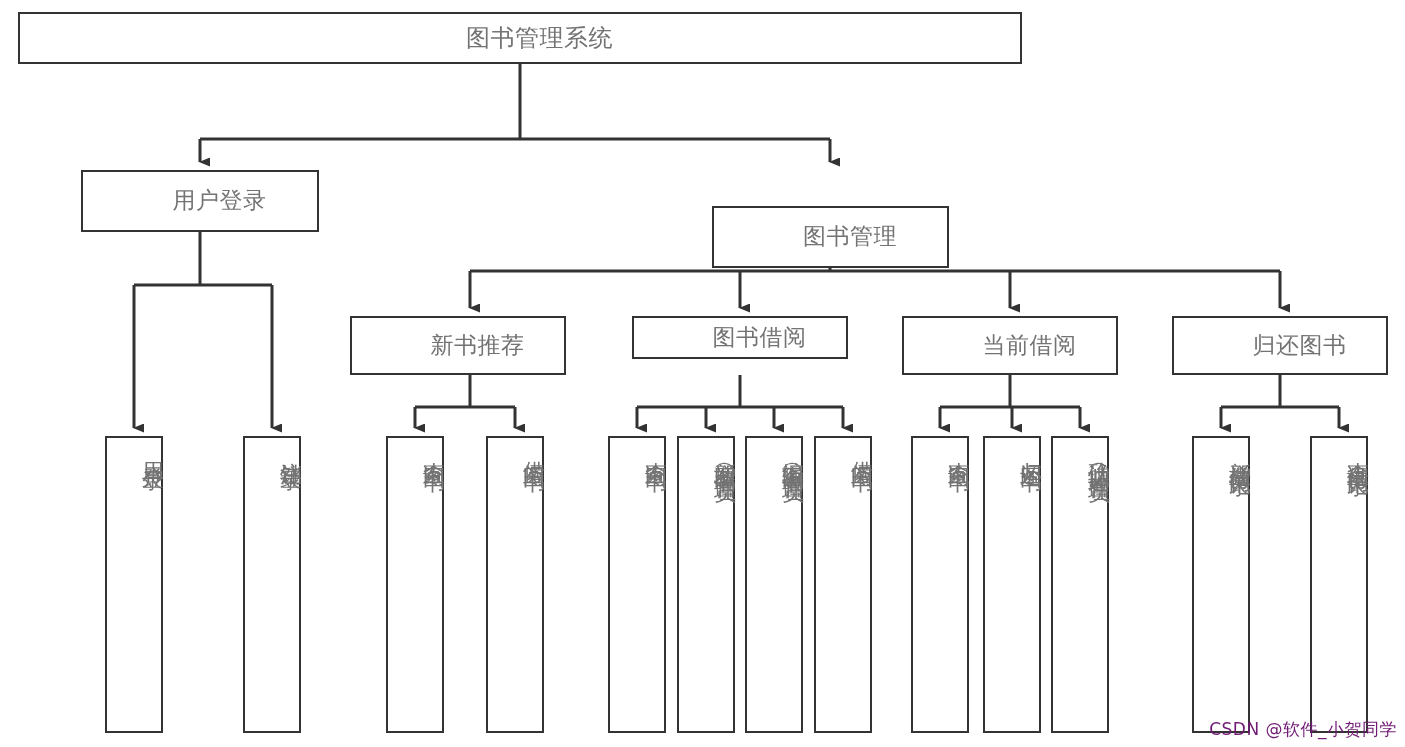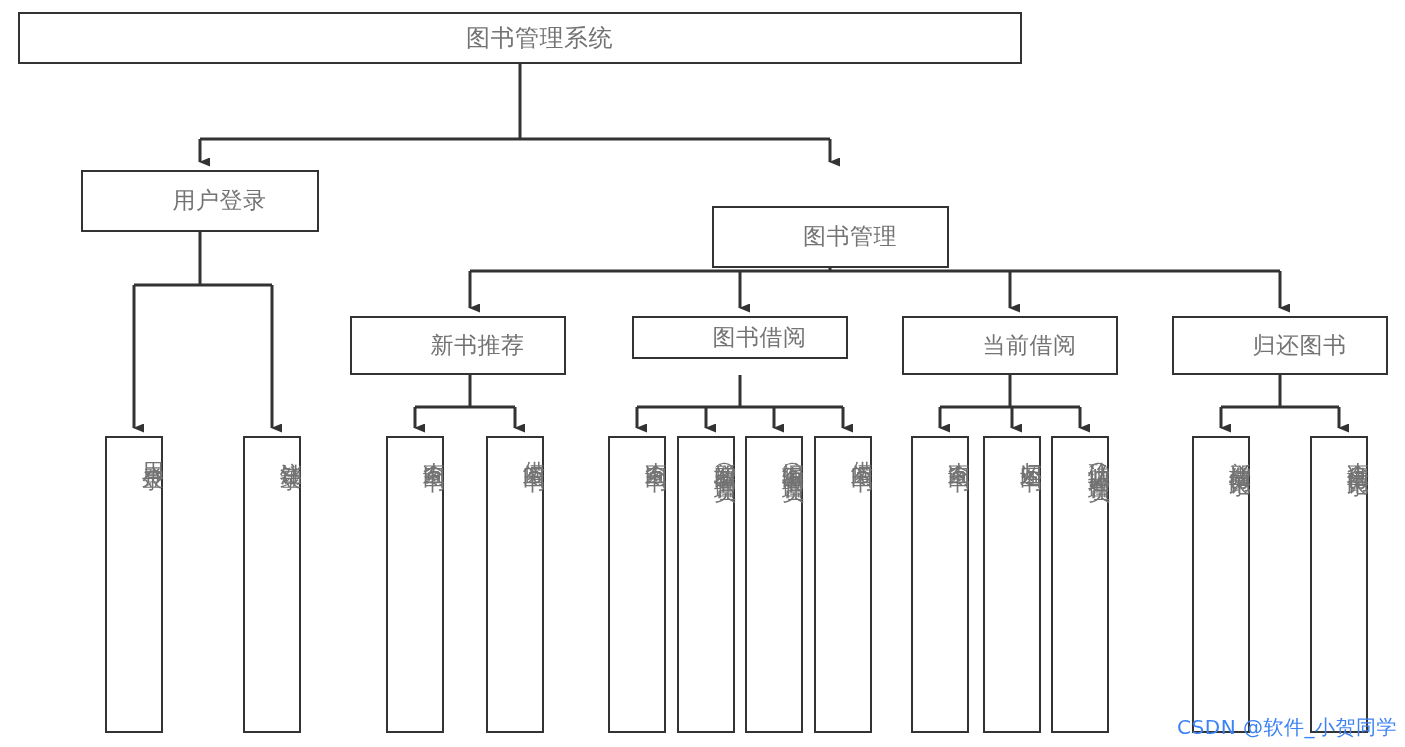--- a/index.html
+++ b/index.html
@@ -60,22 +60,22 @@
     font-size: 22px;
     line-height: 1.05;
     letter-spacing: 3px;
     white-space: normal;
   }
   .node.root .node-label { font-size: 24px; }
   #watermark {
     position: absolute;
     right: 8px;
     bottom: 6px;
-    font-size: 20px;
-    color: #3b82f6;
+    font-size: 17px;
+    color: #701a75;
     letter-spacing: 0.5px;
     z-index: 3;
     white-space: nowrap;
   }
 </style>
 </head>
 <body>
 
 <div id="diagram-root">
 

